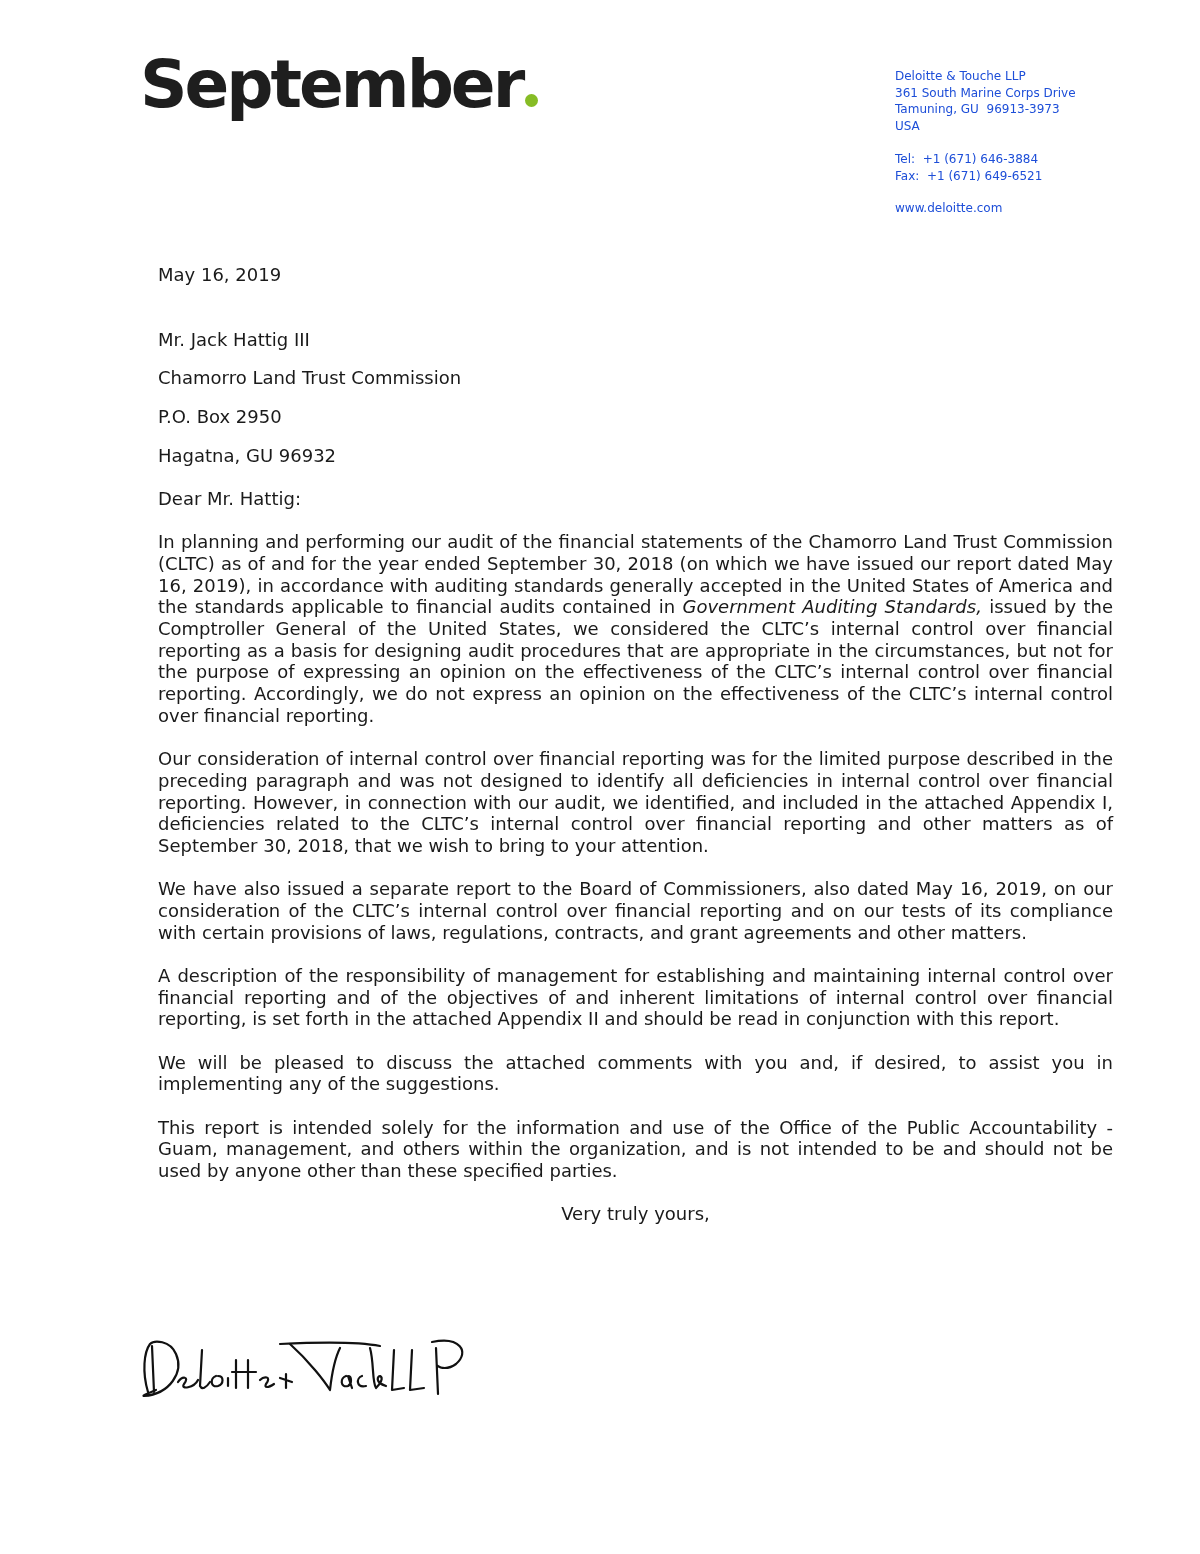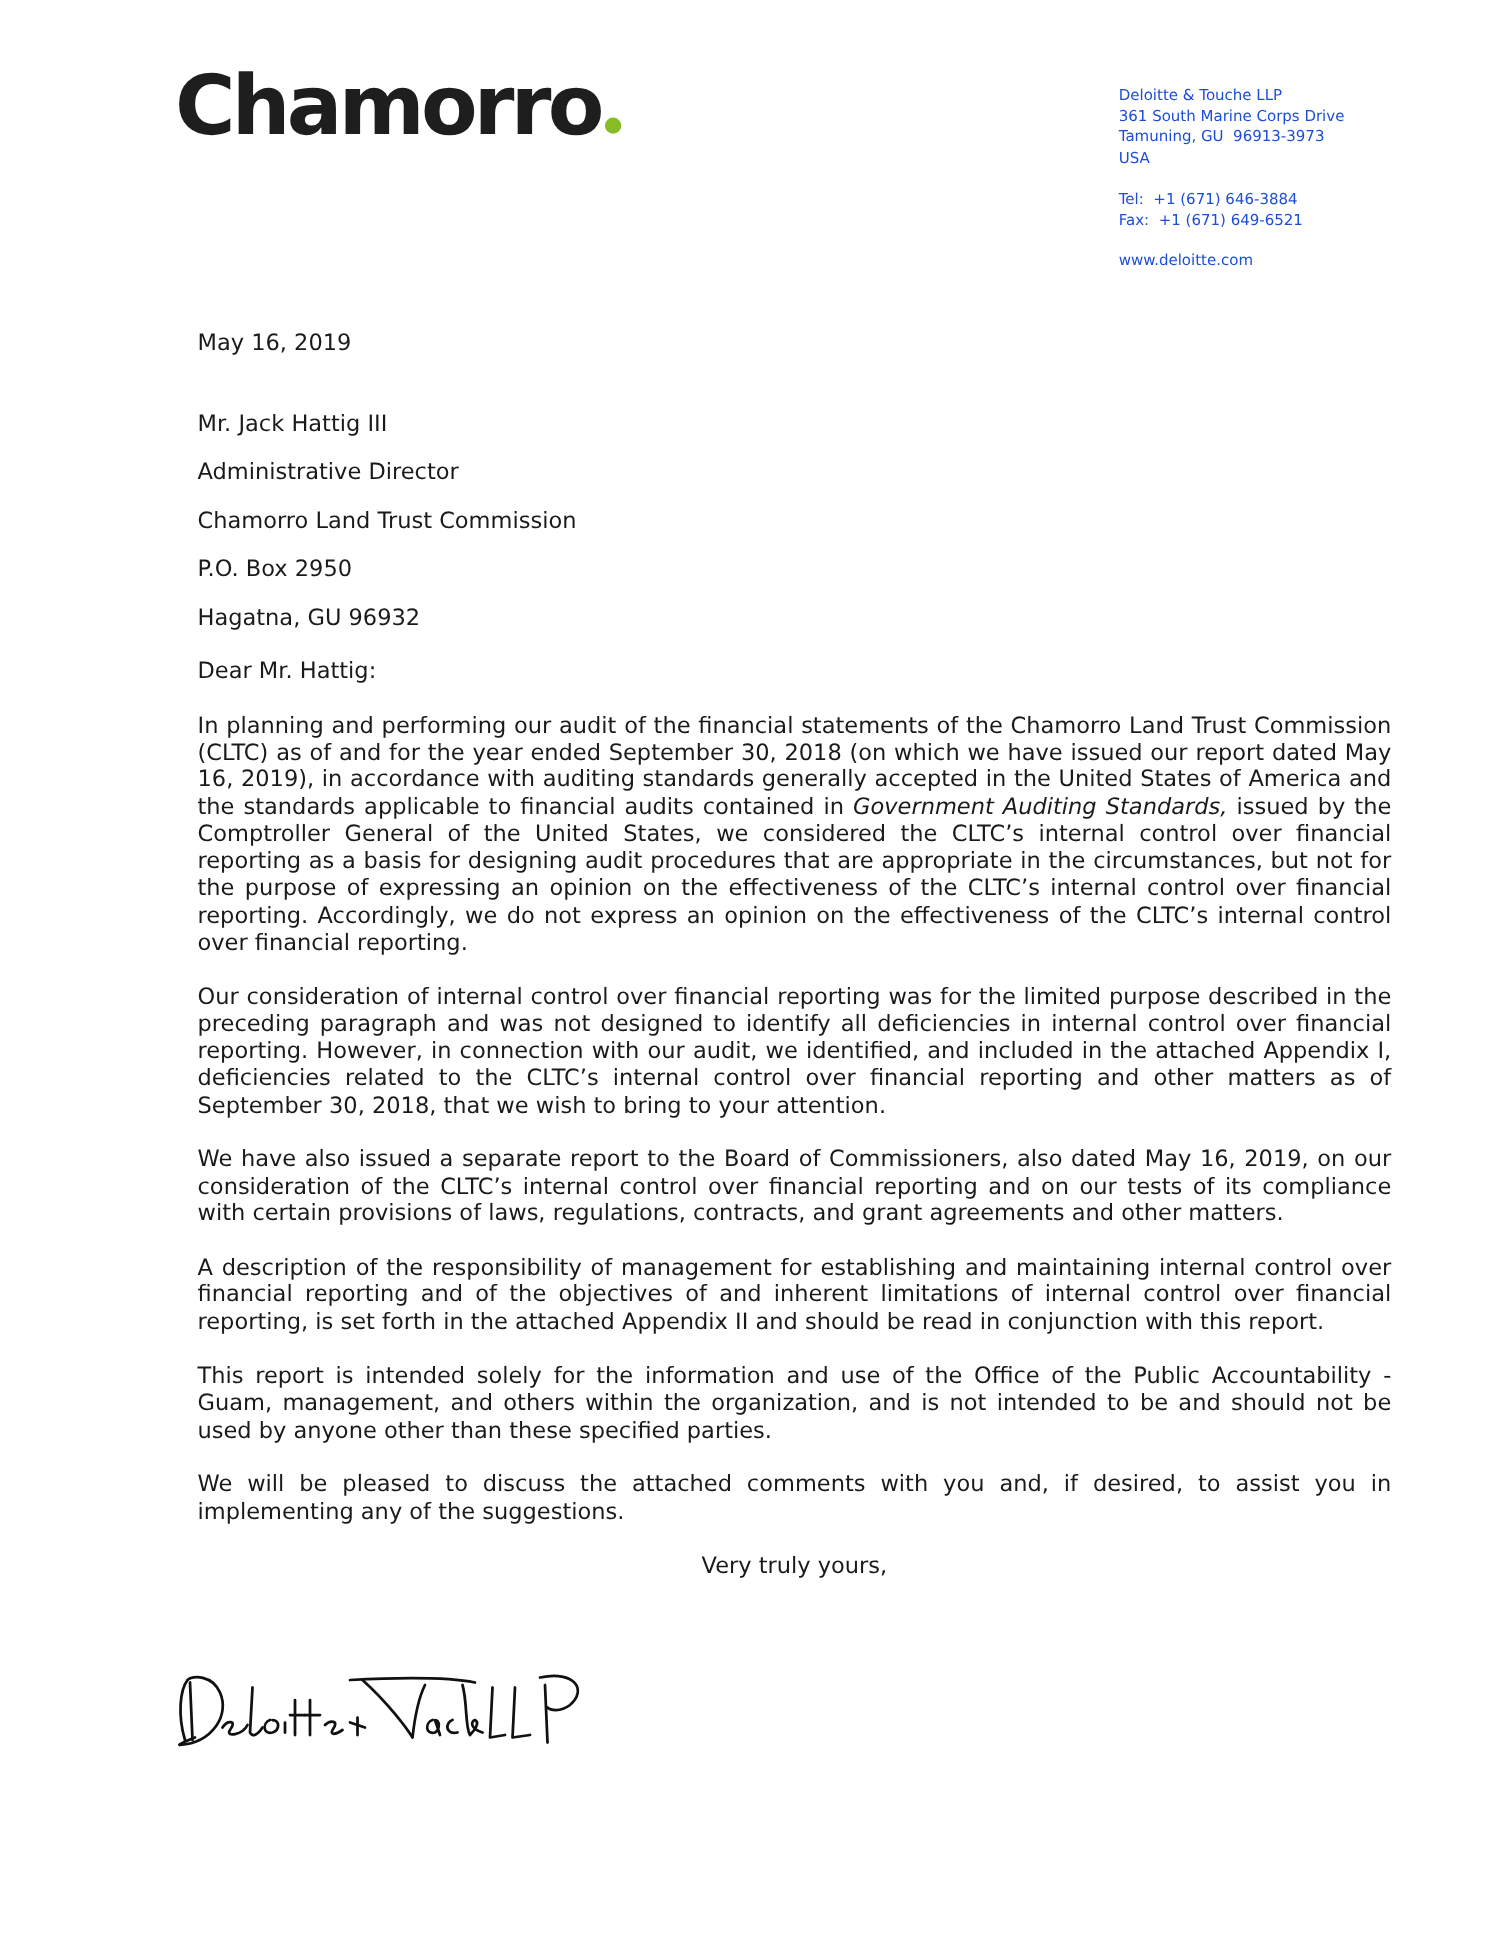--- a/index.html
+++ b/index.html
@@ -13,50 +13,49 @@
     .date { margin-bottom: 43px !important; }
     .recipient { margin-bottom: 21px !important; }
     .salutation { margin-bottom: 22px !important; }
     .para { text-align: justify; margin-bottom: 21.6px !important; }
     .closing { margin-top: 0; text-align: center; }
     .sig { position: absolute; left: 140px; top: 1332px; }
   </style>
 </head>
 <body>
 
-<div class="logo"><span>Chamorro</span><span class="dot"></span></div>
+<div class="logo"><span>September</span><span class="dot"></span></div>
 
 <div class="addr">
   <div>Deloitte &amp; Touche LLP</div>
   <div>361 South Marine Corps Drive</div>
   <div style="white-space:pre">Tamuning, GU  96913-3973</div>
   <div>USA</div>
   <div class="gap"></div>
   <div style="white-space:pre">Tel:  +1 (671) 646-3884</div>
   <div style="white-space:pre">Fax:  +1 (671) 649-6521</div>
   <div class="gap"></div>
   <div>www.deloitte.com</div>
 </div>
 
 <div class="content">
   <p class="date">May 16, 2019</p>
   <div class="recipient">
     <p>Mr. Jack Hattig III</p>
-    <p>Administrative Director</p>
     <p>Chamorro Land Trust Commission</p>
     <p>P.O. Box 2950</p>
     <p>Hagatna, GU 96932</p>
   </div>
   <p class="salutation">Dear Mr. Hattig:</p>
   <p class="para"><span>In planning and performing our audit of the financial statements of the Chamorro Land Trust Commission (CLTC) as of and for the year ended September 30, 2018 (on which we have issued our report dated May 16, 2019), in accordance with auditing standards generally accepted in the United States of America and the standards applicable to financial audits contained in </span><em>Government Auditing Standards,</em><span> issued by the Comptroller General of the United States, we considered the CLTC’s internal control over financial reporting as a basis for designing audit procedures that are appropriate in the circumstances, but not for the purpose of expressing an opinion on the effectiveness of the CLTC’s internal control over financial reporting.  Accordingly, we do not express an opinion on the effectiveness of the CLTC’s internal control over financial reporting.</span></p>
   <p class="para">Our consideration of internal control over financial reporting was for the limited purpose described in the preceding paragraph and was not designed to identify all deficiencies in internal control over financial reporting.  However, in connection with our audit, we identified, and included in the attached Appendix I, deficiencies related to the CLTC’s internal control over financial reporting and other matters as of September 30, 2018, that we wish to bring to your attention.</p>
   <p class="para">We have also issued a separate report to the Board of Commissioners, also dated May 16, 2019, on our consideration of the CLTC’s internal control over financial reporting and on our tests of its compliance with certain provisions of laws, regulations, contracts, and grant agreements and other matters.</p>
   <p class="para">A description of the responsibility of management for establishing and maintaining internal control over financial reporting and of the objectives of and inherent limitations of internal control over financial reporting, is set forth in the attached Appendix II and should be read in conjunction with this report.</p>
+  <p class="para">We will be pleased to discuss the attached comments with you and, if desired, to assist you in implementing any of the suggestions.</p>
   <p class="para">This report is intended solely for the information and use of the Office of the Public Accountability - Guam, management, and others within the organization, and is not intended to be and should not be used by anyone other than these specified parties.</p>
-  <p class="para">We will be pleased to discuss the attached comments with you and, if desired, to assist you in implementing any of the suggestions.</p>
   <p class="closing">Very truly yours,</p>
 </div>
 
 <div class="sig">
   <svg width="330" height="70" viewBox="0 0 330 70">
     <g fill="none" stroke="#111" stroke-width="2.2" stroke-linecap="round" stroke-linejoin="round">
       <path d="M8 60 C2 40, 4 20, 10 12 C14 8, 30 8, 36 22 C44 40, 30 62, 4 64 C 2 64, 6 62, 16 58"></path>
       <path d="M12 14 L14 60"></path>
       <path d="M38 50 C42 44, 50 44, 44 52 C40 58, 54 56, 58 48"></path>
       <path d="M62 18 L60 54 C62 58, 66 56, 70 50"></path>

